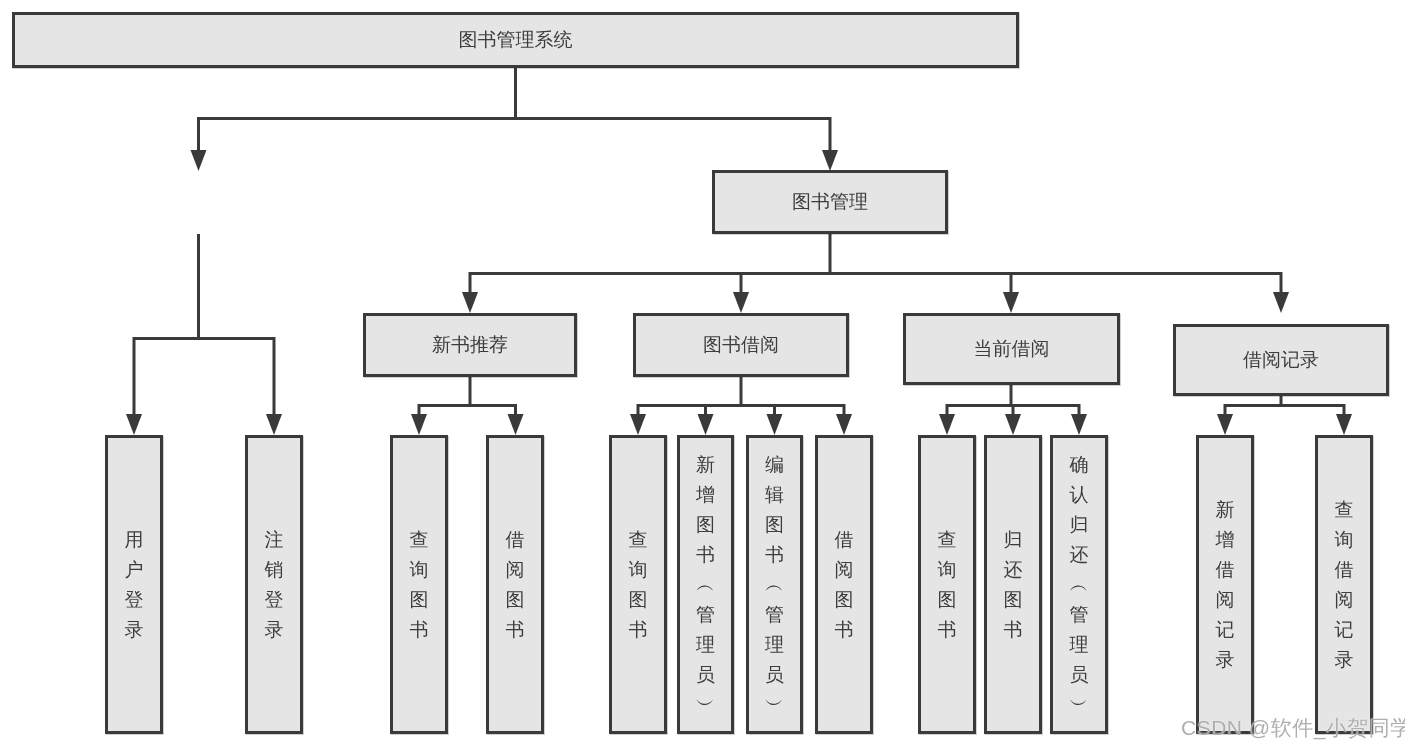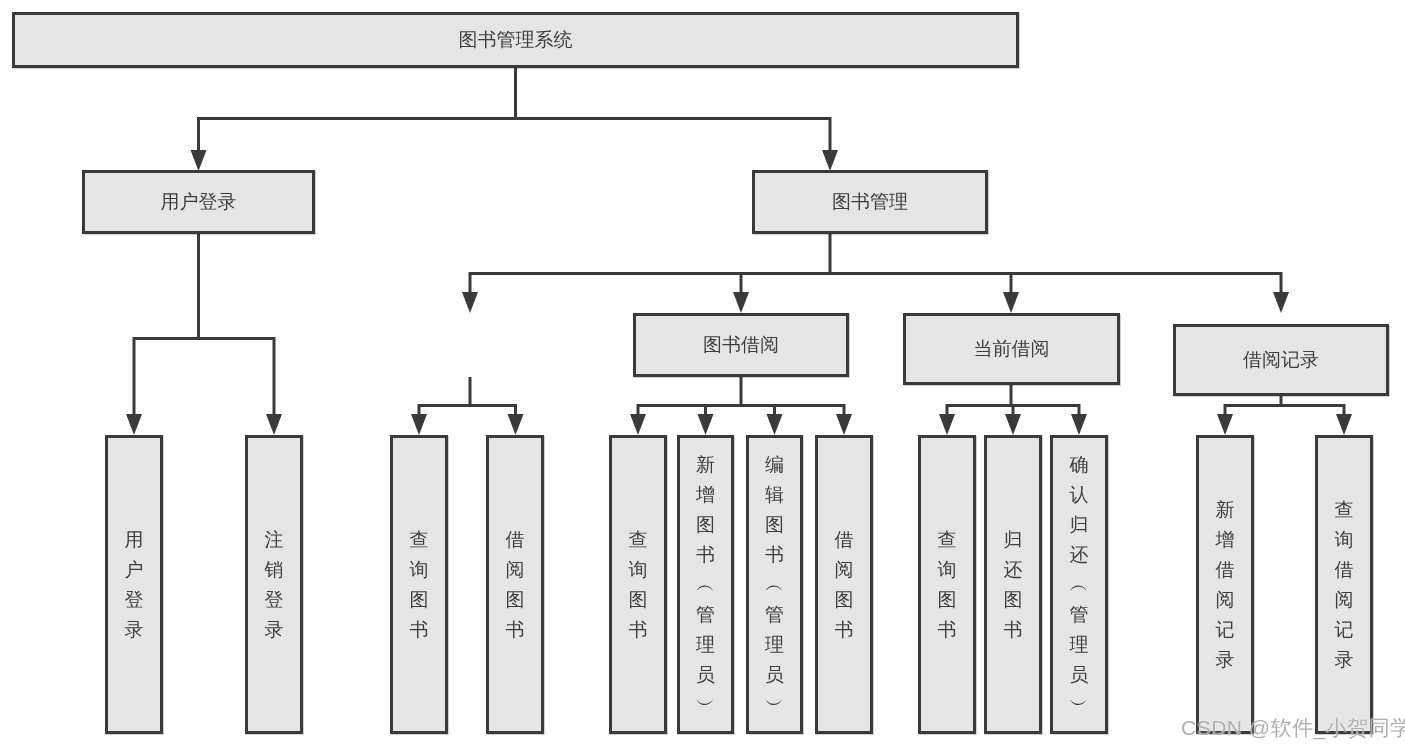--- a/index.html
+++ b/index.html
@@ -103,23 +103,23 @@
       <path d="M939 414 H955 L947 435 Z"></path>
       <path d="M1005 414 H1021 L1013 435 Z"></path>
       <path d="M1071 414 H1087 L1079 435 Z"></path>
       <path d="M1217 414 H1233 L1225 435 Z"></path>
       <path d="M1336 414 H1352 L1344 435 Z"></path>
     </g>
   </svg>
 
   <div class="box" style="left:12px; top:12px; width:1007px; height:56px;">图书管理系统</div>
 
-  <div class="box" style="left:82px; top:170px; width:233px; height:64px;">用户登录</div>
-  <div class="box" style="left:712px; top:170px; width:236px; height:64px;margin-left:40px;">图书管理</div>
-
+  <div class="box" style="left:712px; top:170px; width:236px; height:64px;">图书管理</div>
+
+  <div class="box" style="left:363px; top:313px; width:214px; height:64px;">新书推荐</div>
   <div class="box" style="left:633px; top:313px; width:216px; height:64px;">图书借阅</div>
   <div class="box" style="left:903px; top:313px; width:217px; height:72px;">当前借阅</div>
   <div class="box" style="left:1173px; top:324px; width:216px; height:72px;">借阅记录</div>
 
   <div class="box leaf" style="left:105px; top:435px; width:58px; height:299px;">用
 户
 登
 录</div>
   <div class="box leaf" style="left:245px; top:435px; width:58px; height:299px;">注
 销

